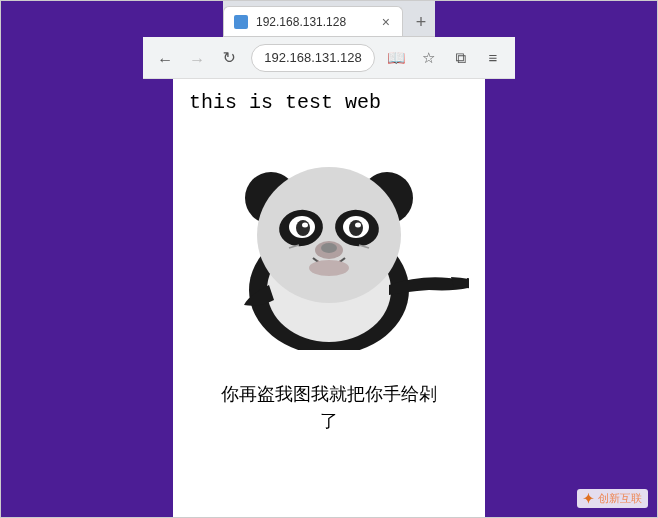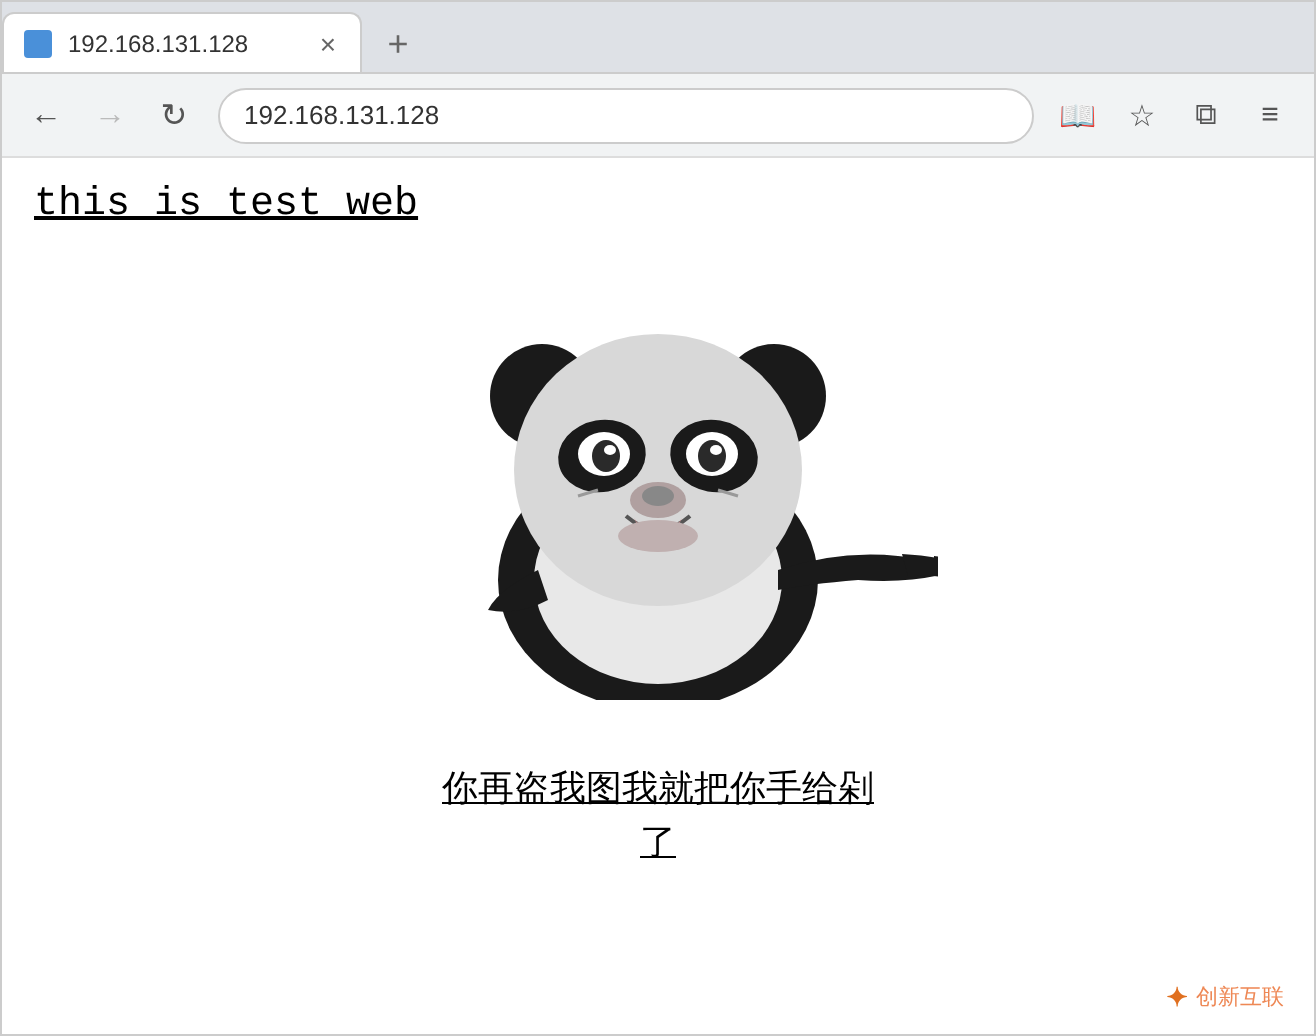--- a/index.html
+++ b/index.html
@@ -6,20 +6,21 @@
     body { font-family: Arial, sans-serif; background: #fff; }
 
     
     .browser-window {
       width: 658px;
       height: 518px;
       border: 1px solid #ccc;
       display: flex;
       flex-direction: column;
       background: #4c1d95;
+      align-items: center;
     }
 
     
     .tab-bar {
       background: #dee1e6;
       height: 36px;
       display: flex;
       align-items: flex-end;
       padding-left: 0;
       border-bottom: 1px solid #ccc;
@@ -143,21 +144,20 @@
       font-size: 15px;
       border-radius: 50%;
     }
 
     
     .page-content {
       flex: 1;
       padding: 12px 16px;
       overflow: auto;
       background: #fff;
-      text-decoration: underline;
     }
 
     .page-text {
       font-family: 'Courier New', Courier, monospace;
       font-size: 20px;
       color: #000;
       margin-bottom: 16px;
       font-weight: normal;
     }
 

